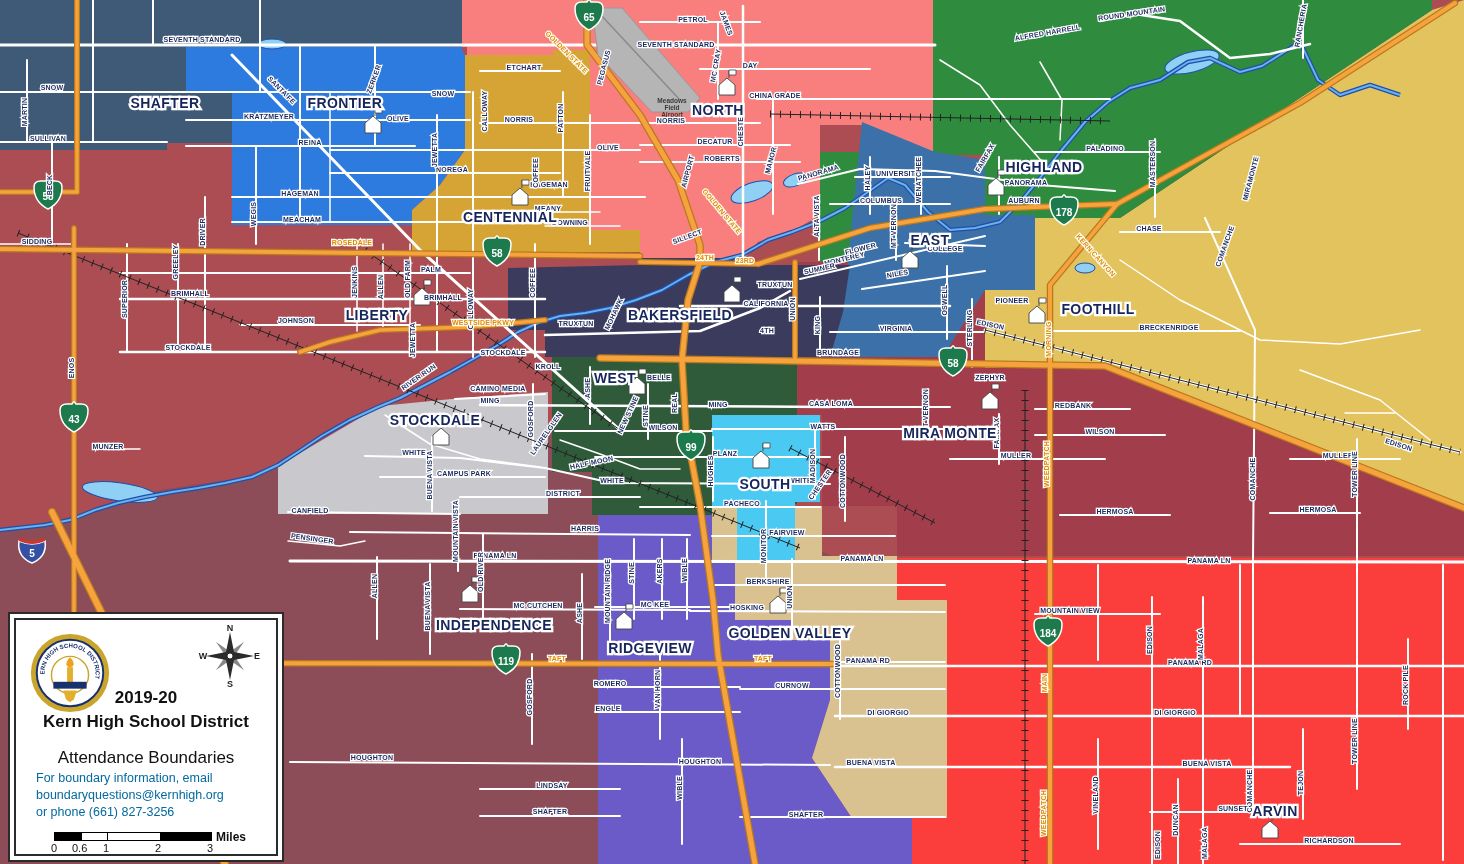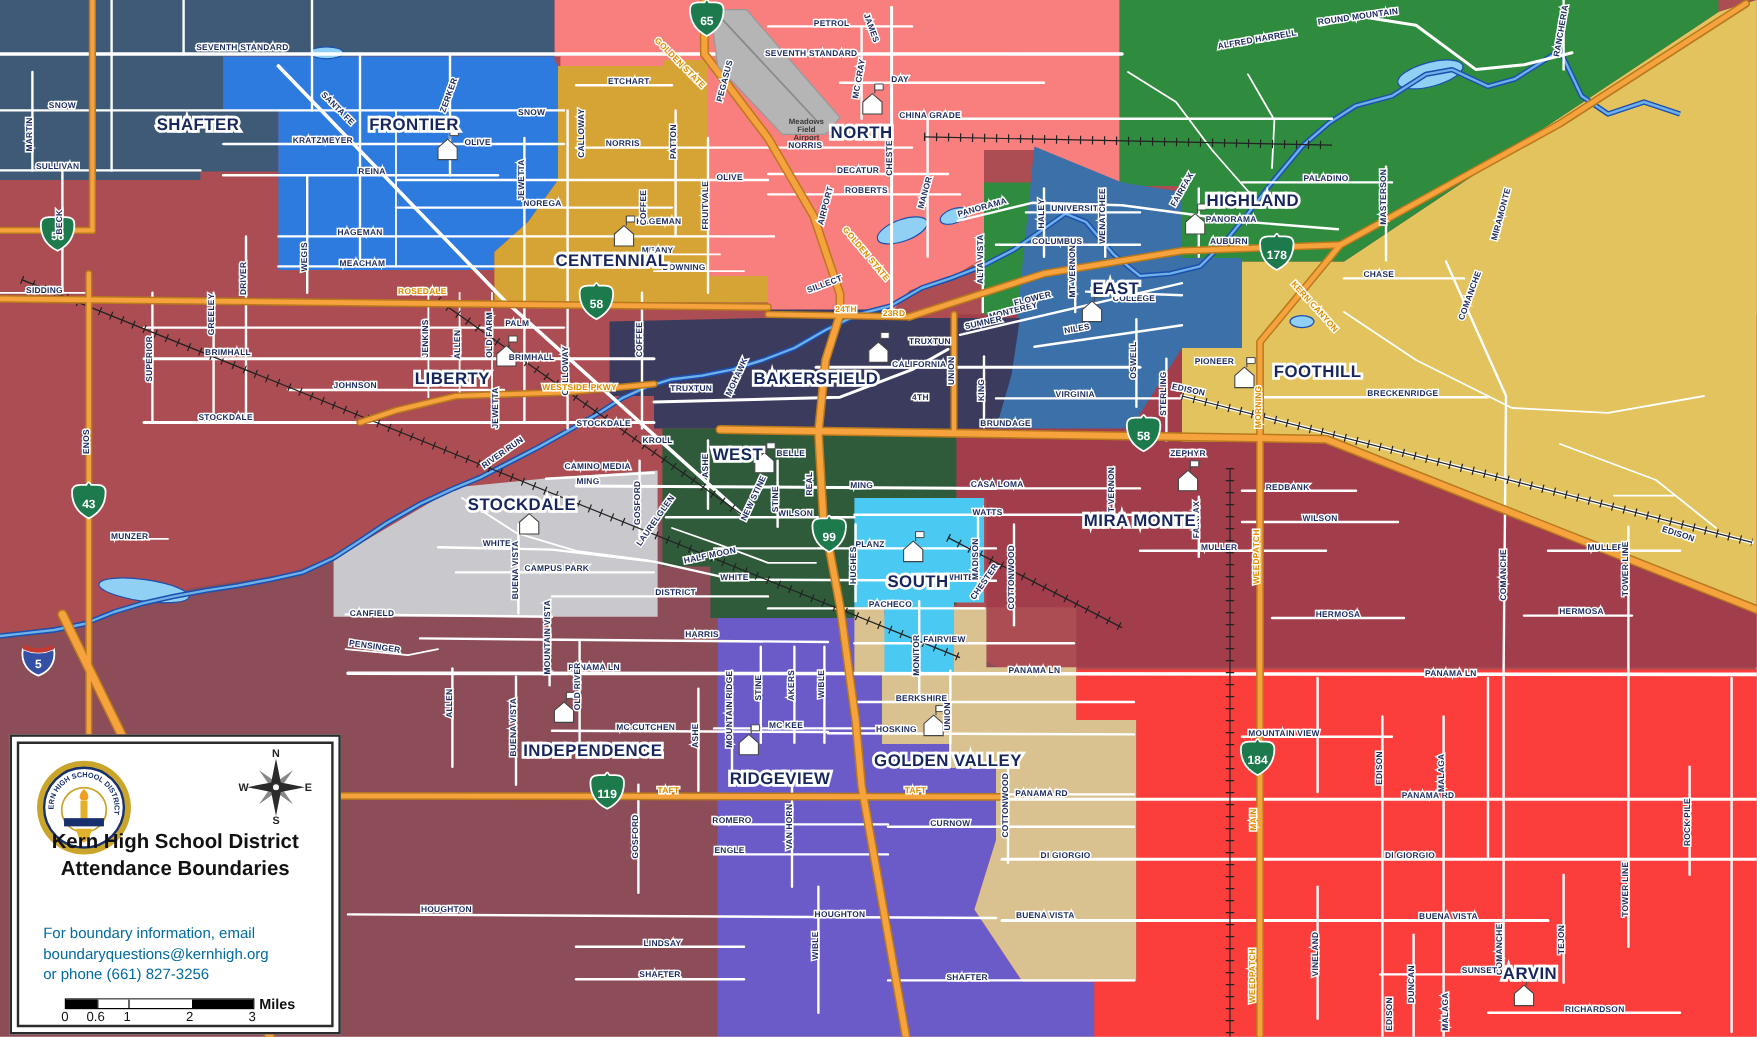--- a/index.html
+++ b/index.html
@@ -15,21 +15,21 @@
   .apt{font:bold 6.5px "Liberation Sans",sans-serif;fill:#3a3a3a;text-anchor:middle;}
   .legend{position:absolute;left:8px;top:612px;width:272px;height:246px;background:#fff;
       border:2px solid #2b2b2b;box-shadow:inset 0 0 0 4px #fff,inset 0 0 0 6px #2b2b2b;z-index:5;}
   .legend-inner{position:absolute;left:8px;top:8px;right:8px;bottom:8px;}
   .seal{position:absolute;left:8px;top:4px;}
   .compass{position:absolute;right:12px;top:2px;}
   .compass text{font:bold 9px "Liberation Sans",sans-serif;fill:#222;text-anchor:middle;}
   .lg-title{position:absolute;left:0;right:0;top:66px;text-align:center;color:#111;}
   .lg-year{font-size:17px;font-weight:bold;}
   .lg-org{font-size:17px;font-weight:bold;margin-top:4px;}
-  .lg-sub{font-size:17px;font-weight:bold;margin-top:2px;}
+  .lg-sub{font-size:17px;font-weight:normal;margin-top:16px;}
   .lg-contact{position:absolute;left:18px;top:148px;font-size:12.5px;color:#0369a1;line-height:17px;}
   .scalebar{position:absolute;left:30px;top:210px;width:220px;height:26px;font-size:11px;color:#111;}
   .sb-strip{position:absolute;left:6px;top:0;height:7px;width:156px;border:1px solid #000;display:flex;}
   .sb-seg{height:100%;}
   .sb-ticks span{position:absolute;top:10px;}
   .sb-miles{position:absolute;left:168px;top:-2px;font-weight:bold;font-size:12px;text-align:center;}
 </style>
 </head>
 <body>
 
@@ -623,20 +623,21 @@
       <svg class="compass" width="64" height="64" viewBox="-32 -32 64 64">
         <polygon points="0,-20 3,-3 20,0 3,3 0,20 -3,3 -20,0 -3,-3" fill="#888" transform="rotate(45)"></polygon>
         <polygon points="0,-24 4,-4 24,0 4,4 0,24 -4,4 -24,0 -4,-4" fill="#2b2b2b"></polygon>
         <circle cx="0" cy="0" r="3" fill="#fff" stroke="#2b2b2b"></circle>
         <text x="0" y="-25">N</text>
         <text x="27" y="3">E</text>
         <text x="0" y="31">S</text>
         <text x="-27" y="3">W</text>
       </svg>
       <div class="lg-title">
+        <div class="lg-year">2019-20</div>
         <div class="lg-org">Kern High School District</div>
         <div class="lg-sub">Attendance Boundaries</div>
       </div>
       <div class="lg-contact">
         <div>For boundary information, email</div>
         <div>boundaryquestions@kernhigh.org</div>
         <div>or phone (661) 827-3256</div>
       </div>
       <div class="scalebar">
         <div class="sb-strip">

